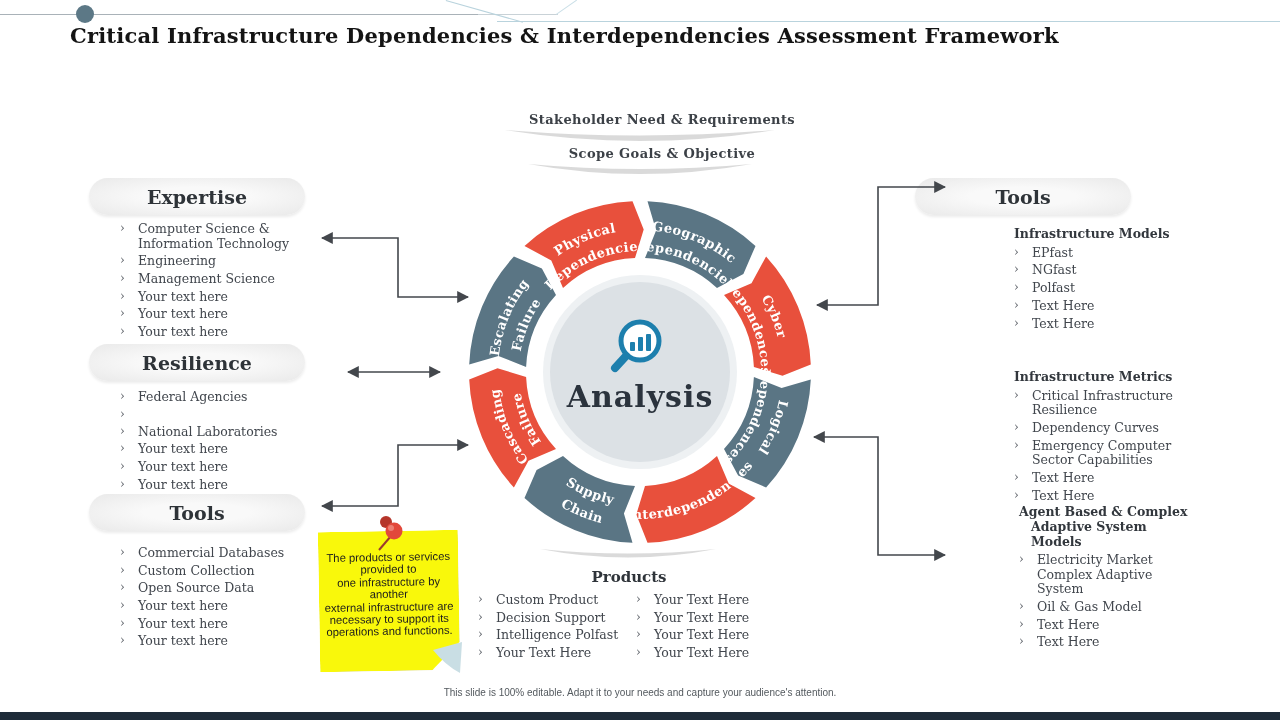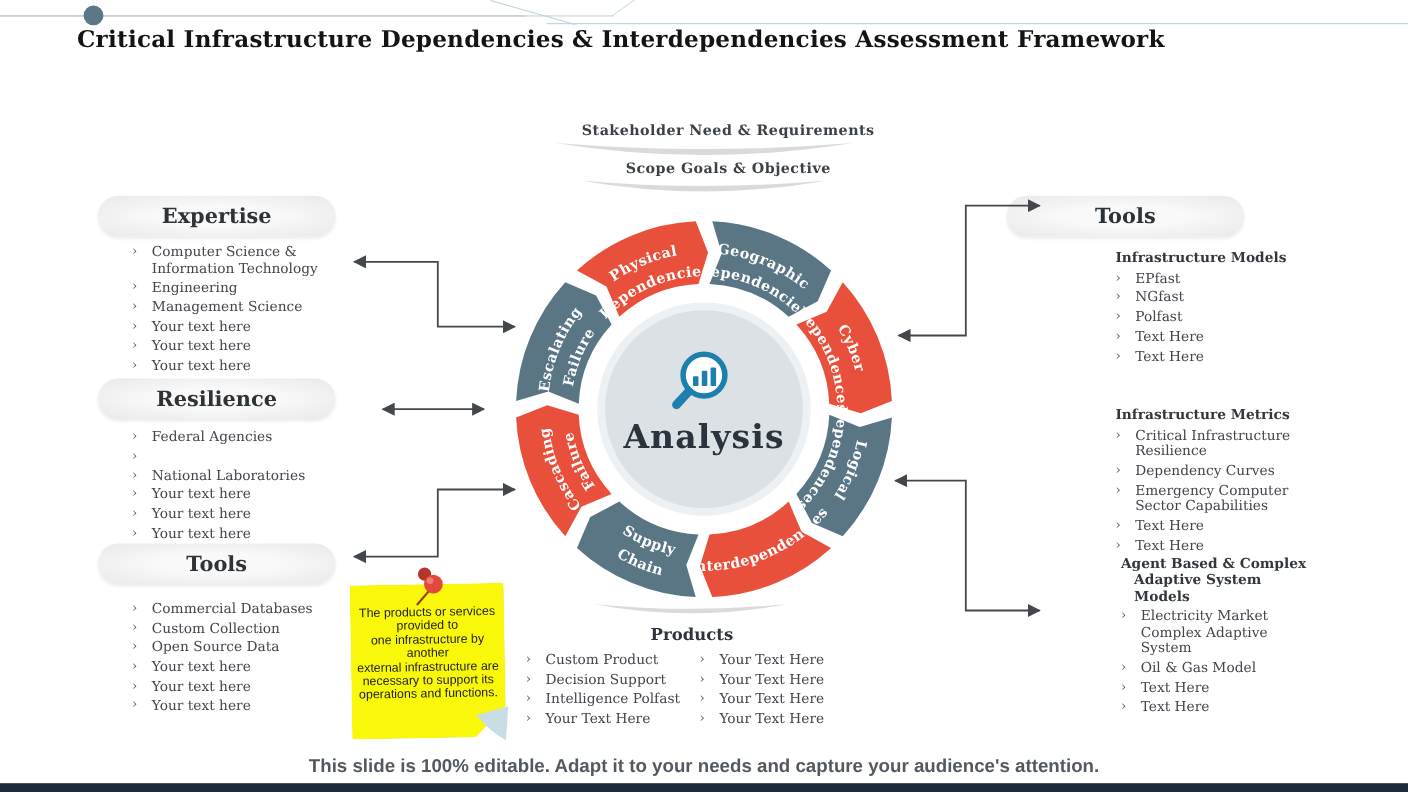--- a/index.html
+++ b/index.html
@@ -44,21 +44,21 @@
   .pcols{display:flex;gap:14px;}
   .pcols .list{position:static;flex:1;}
   
   .note{left:319px;top:531px;width:140px;height:140px;background:#f9f80b;z-index:1;
         transform:rotate(-1deg);box-shadow:2px 3px 5px rgba(0,0,0,.18);
         clip-path:polygon(0 0,100% 0,100% 80%,80% 100%,0 100%);}
   .note-text{padding-top:20px;font-family:"Liberation Sans","DejaVu Sans",sans-serif;
              font-size:11.3px;line-height:12.4px;color:#1d1d1d;text-align:center;font-weight:400;}
   
   .caption{left:0;top:687px;width:1280px;text-align:center;
-           font-family:"Liberation Sans","DejaVu Sans",sans-serif;font-size:17px;color:#53595e;font-weight:bold;}
+           font-family:"Liberation Sans","DejaVu Sans",sans-serif;font-size:10px;color:#53595e;}
   .bottom-bar{left:0;top:712px;width:1280px;height:8px;background:#1e2b39;}
   #diagram-svg{position:absolute;left:0;top:0;z-index:2;pointer-events:none;}
 </style>
 </head>
 <body>
 
 <div class="abs line-gray"></div>
 <div class="abs line-gray2"></div>
 <div class="abs line-blue"></div>
 <div class="abs diag1"></div>

